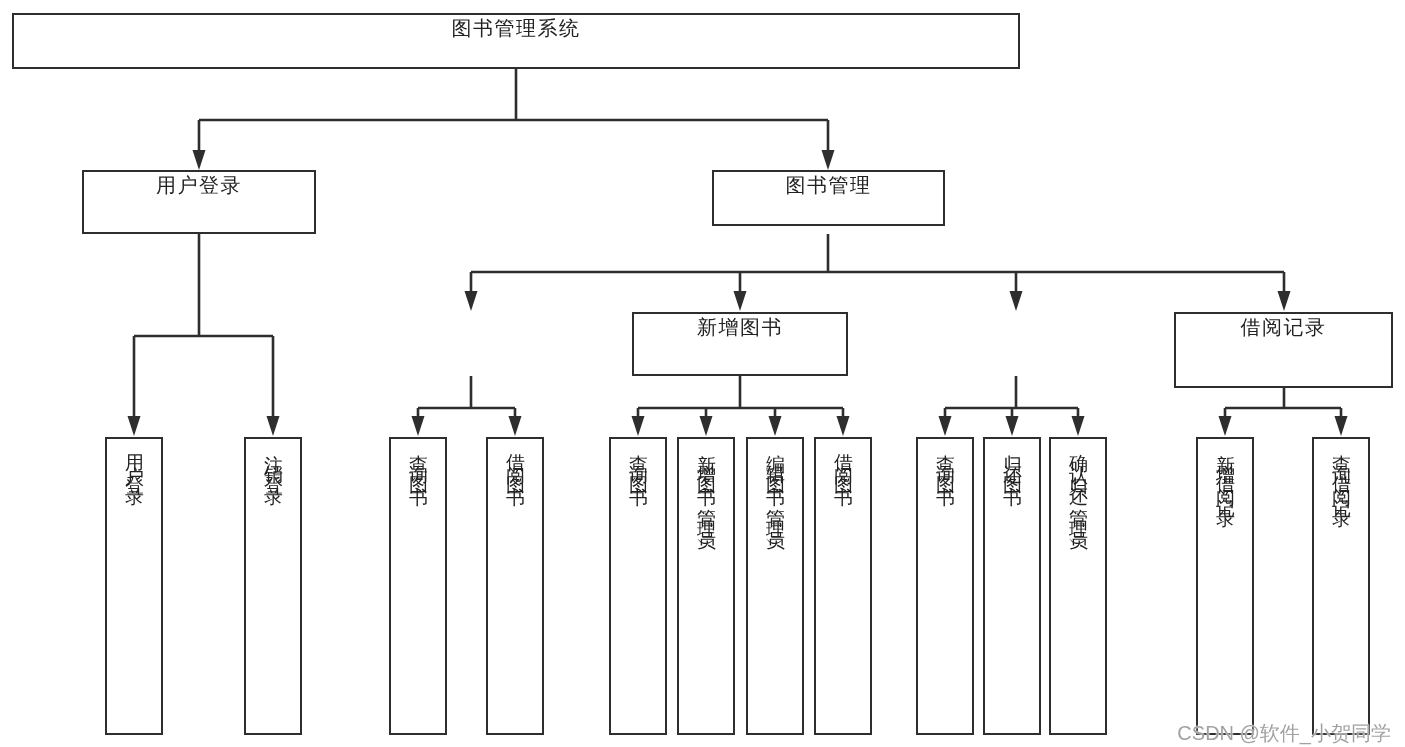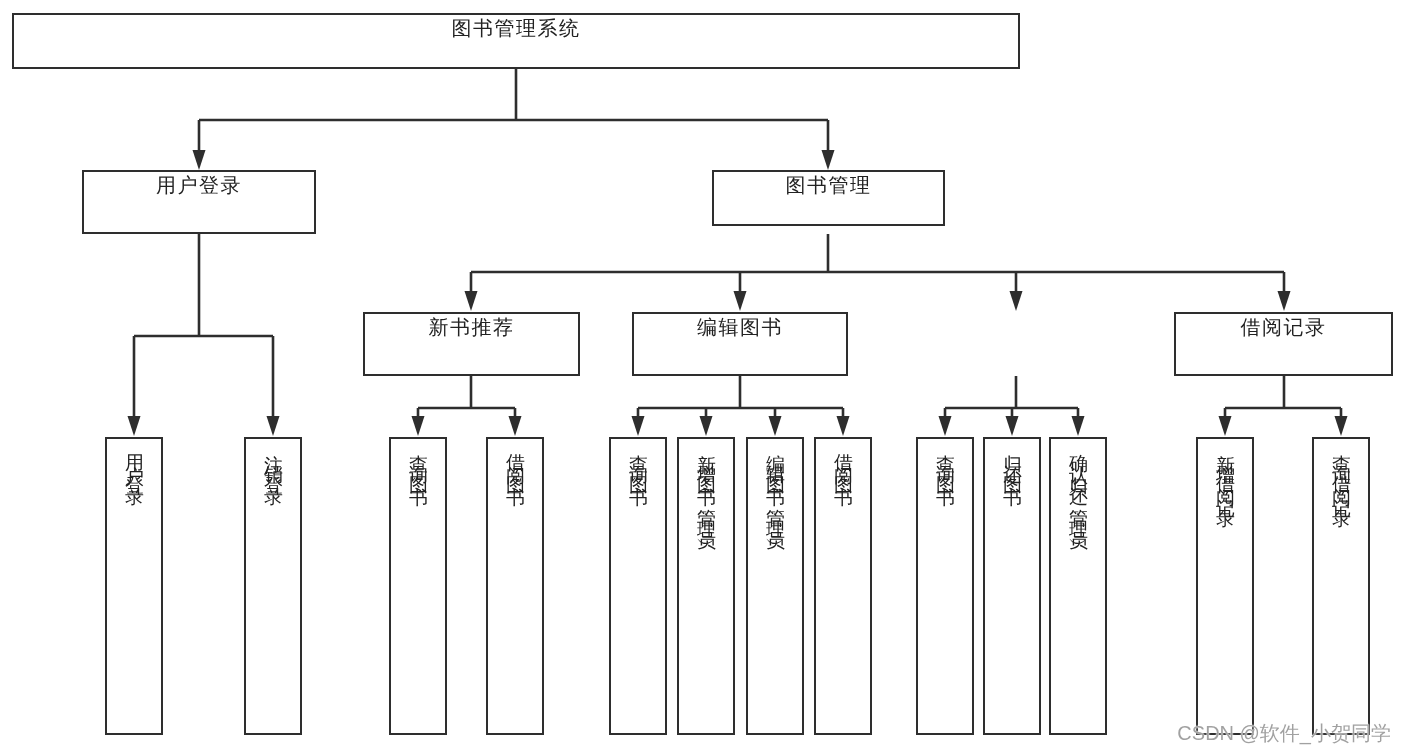--- a/index.html
+++ b/index.html
@@ -84,27 +84,24 @@
     <span class="lbl">图书管理系统</span>
   </div>
 
   <div class="box h" style="left:82px;top:170px;width:234px;height:64px">
     <span class="lbl">用户登录</span>
   </div>
   <div class="box h" style="left:712px;top:170px;width:233px;height:56px">
     <span class="lbl">图书管理</span>
   </div>
 
-  <div class="box h" style="left:363px;top:312px;width:217px;height:64px">
-    <span class="lbl">新书推荐</span>
+  <div class="box h" style="left:632px;top:312px;width:216px;height:64px">
+    <span class="lbl">新增图书</span>
   </div>
-  <div class="box h" style="left:632px;top:312px;width:216px;height:64px">
-    <span class="lbl">编辑图书</span>
-  </div>
-  <div class="box h" style="left:1174px;top:312px;width:219px;height:64px">
+  <div class="box h" style="left:1174px;top:312px;width:219px;height:76px">
     <span class="lbl">借阅记录</span>
   </div>
 
   <div class="box v" style="left:105px;top:437px;width:58px;height:298px">
     <span class="lbl">用户登录</span>
   </div>
   <div class="box v" style="left:244px;top:437px;width:58px;height:298px">
     <span class="lbl">注销登录</span>
   </div>
 

